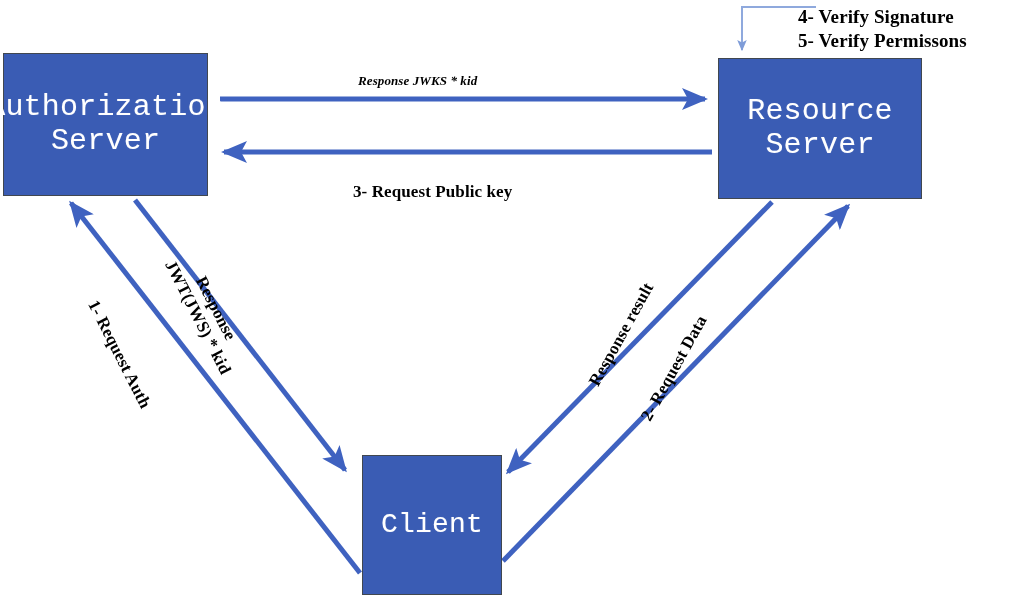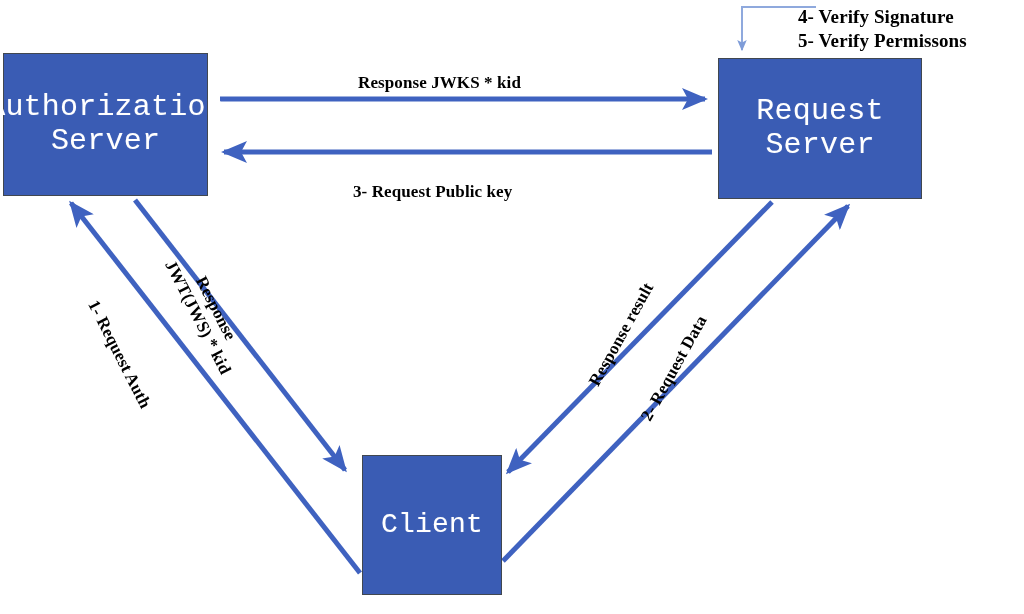--- a/index.html
+++ b/index.html
@@ -75,21 +75,22 @@
     white-space: pre-line;
     line-height: 1.18;
     letter-spacing: 0.1px;
   }
   .edge-label.centered {
     text-align: center;
   }
   #label-response-jwks {
     left: 358px;
     top: 73px;
-    font-size: 17px;
+    font-size: 13px;
+    font-style: italic;
   }
   #label-request-public-key {
     left: 353px;
     top: 182px;
     font-size: 17px;
   }
   #label-verify-steps {
     left: 798px;
     top: 5px;
     font-size: 19px;
@@ -153,21 +154,21 @@
 
     <path d="M 816 7 L 742 7 L 742 50" fill="none" stroke="#8fa9dd" stroke-width="2" marker-end="url(#arrowhead-loop)"></path>
   </svg>
 
   <div class="node-box" id="node-auth-server">
     <span class="node-label">Authorization
 Server</span>
   </div>
 
   <div class="node-box" id="node-resource-server">
-    <span class="node-label">Request
+    <span class="node-label">Resource
 Server</span>
   </div>
 
   <div class="node-box" id="node-client">
     <span class="node-label">Client</span>
   </div>
 
   <div class="edge-label centered" id="label-response-jwks">Response JWKS * kid</div>
 
   <div class="edge-label centered" id="label-request-public-key">3- Request Public key</div>

